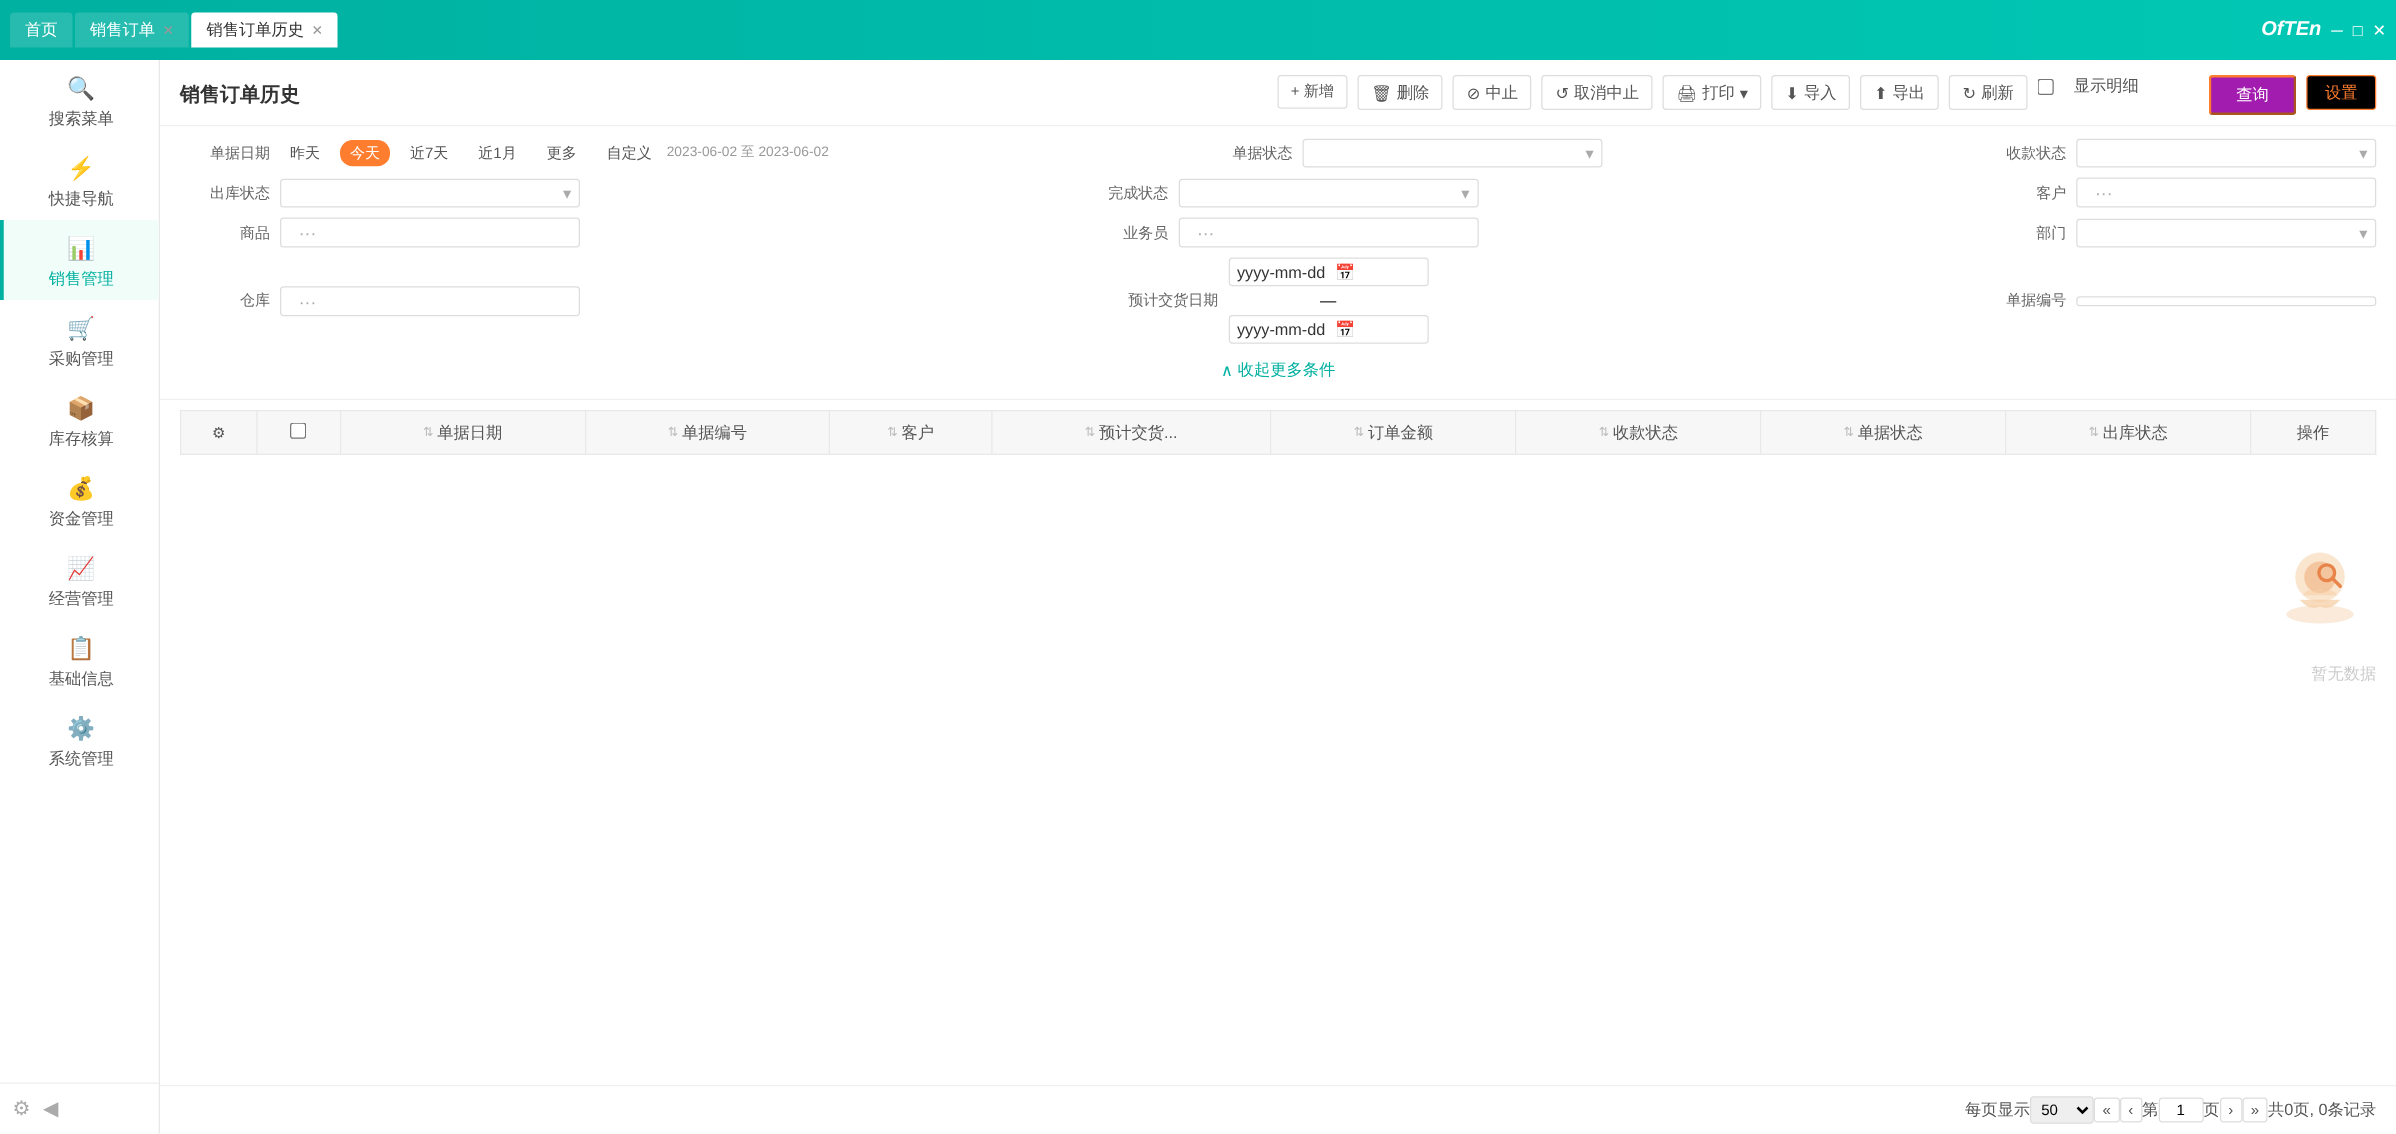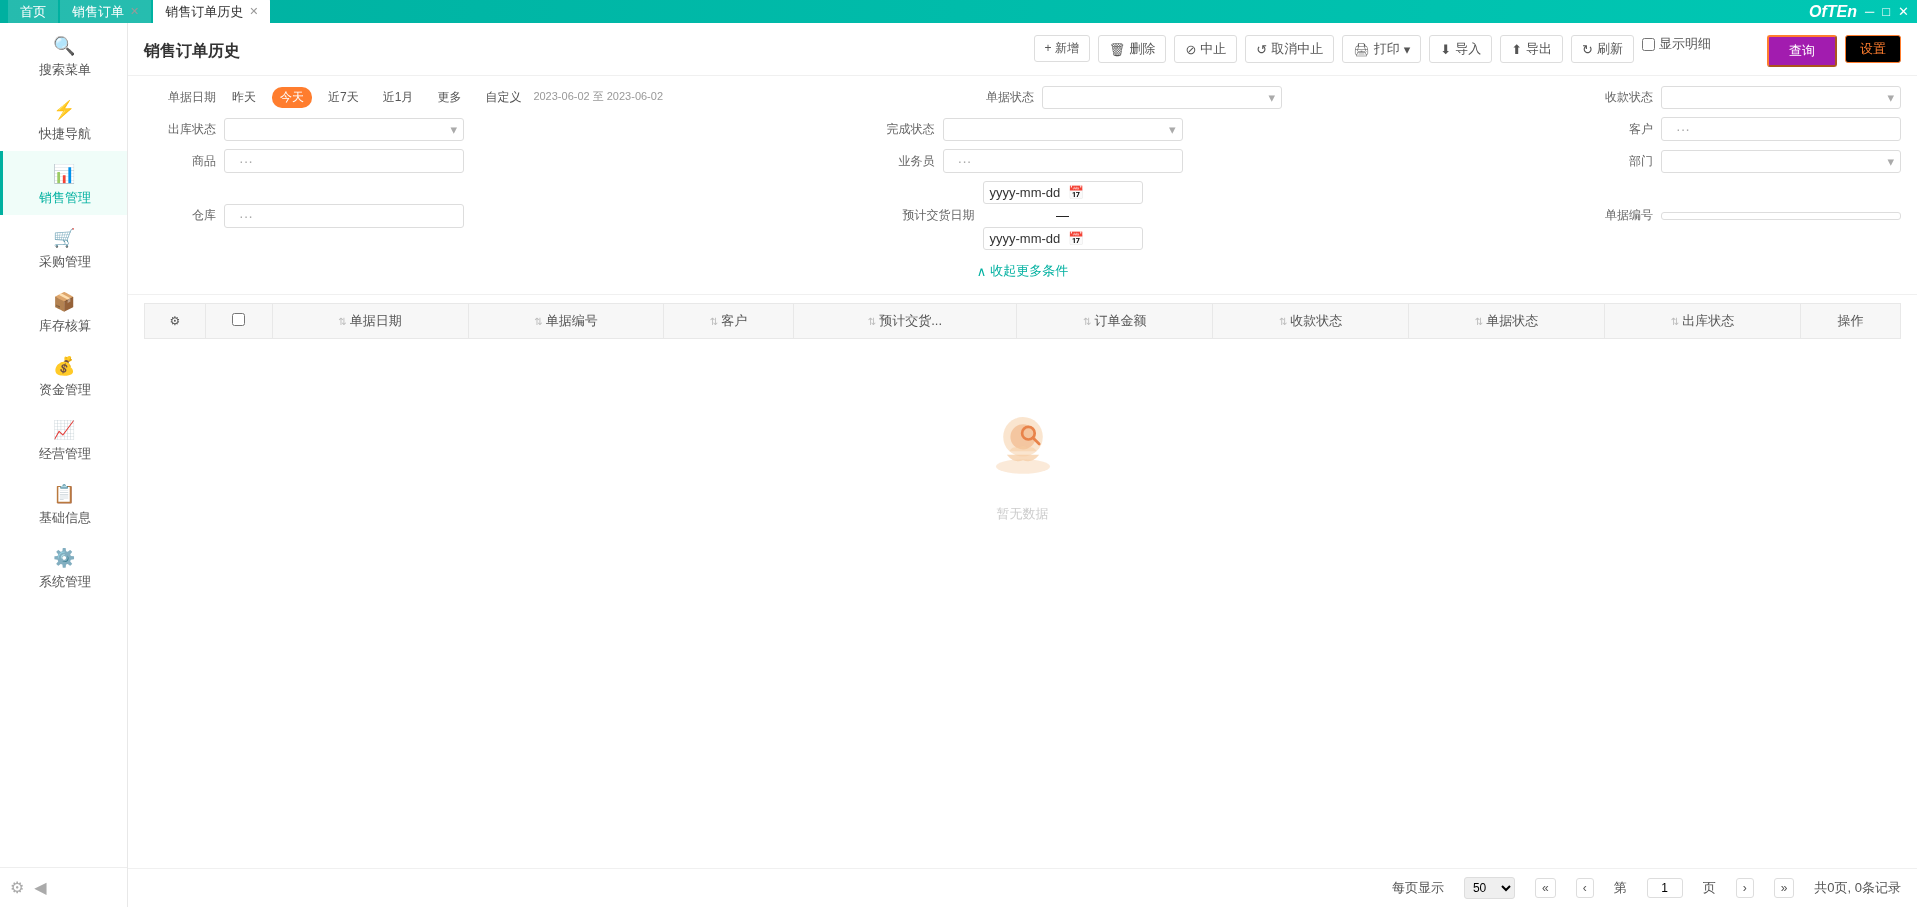--- a/index.html
+++ b/index.html
@@ -1,20 +1,20 @@
 <!DOCTYPE html>
 <html><head>
   <meta charset="utf-8">
   <style>
     * { box-sizing: border-box; margin: 0; padding: 0; font-family: 'Microsoft YaHei', Arial, sans-serif; font-size: 13px; }
     body { display: flex; flex-direction: column; height: 907px; width: 1917px; overflow: hidden; background: #f5f5f5; }
 
     
     .top-bar {
-      height: 23px;
+      height: 48px;
       background: linear-gradient(90deg, #00b0a0 0%, #00c8b4 100%);
       display: flex;
       align-items: center;
       padding: 0 8px;
       flex-shrink: 0;
     }
     .tab-item {
       display: flex;
       align-items: center;
       height: 28px;
@@ -136,21 +136,21 @@
     }
     .btn-setting {
       background: #000000;
       color: #ff7d2e;
       border: 1px solid #ff7d2e;
       border-radius: 3px;
       padding: 4px 14px;
       font-size: 13px;
       cursor: pointer;
     }
-    .checkbox-label { display: flex; align-items: center; gap: 4px; font-size: 12px; color: #555; cursor: pointer; }
+    .checkbox-label { display: flex; align-items: center; gap: 16px; font-size: 12px; color: #555; cursor: pointer; }
 
     
     .filter-area {
       padding: 10px 16px;
       border-bottom: 1px solid #f0f0f0;
     }
     .filter-row {
       display: flex;
       align-items: center;
       margin-bottom: 8px;
@@ -238,39 +238,39 @@
       display: flex;
       align-items: center;
       gap: 3px;
       justify-content: center;
     }
     .sort-icon { color: #bbb; font-size: 10px; }
     .gear-cell { text-align: center; cursor: pointer; color: #aaa; }
     .no-data-area {
       display: flex;
       flex-direction: column;
-      align-items: center;
+      align-items: flex-end;
       justify-content: center;
       padding: 60px 0;
       color: #aaa;
     }
     .no-data-icon {
       width: 90px;
       height: 90px;
       margin-bottom: 16px;
     }
 
     
     .pagination-bar {
       display: flex;
       align-items: center;
       justify-content: flex-end;
       padding: 8px 16px;
       border-top: 1px solid #f0f0f0;
-      gap: 20px;
+      gap: 0;
       font-size: 12px;
       color: #555;
       flex-shrink: 0;
     }
     .page-size-select {
       border: 1px solid #ddd;
       border-radius: 3px;
       padding: 2px 4px;
       font-size: 12px;
     }

